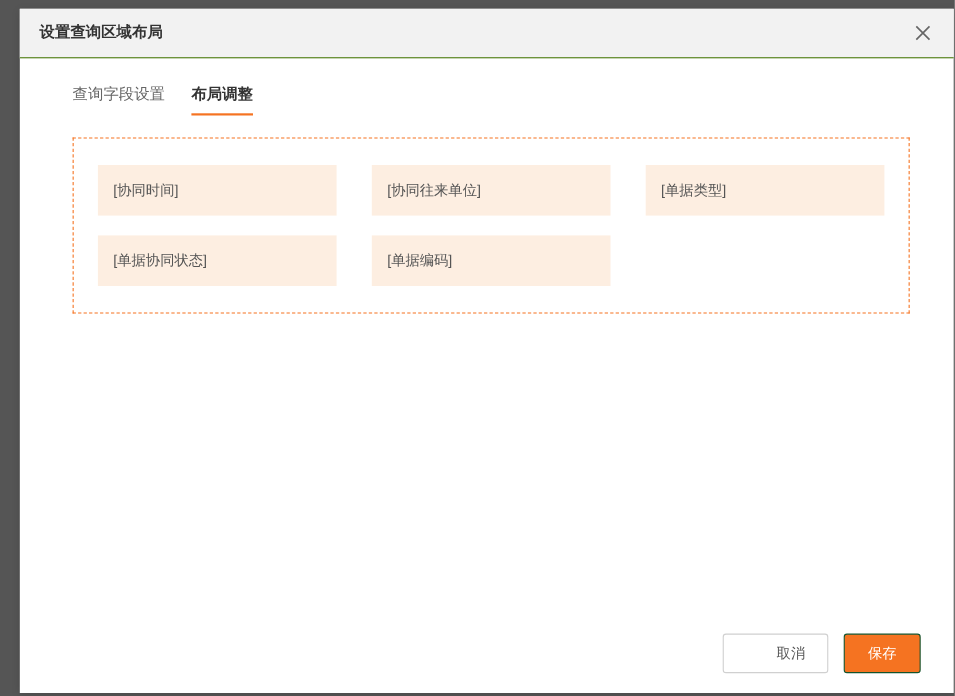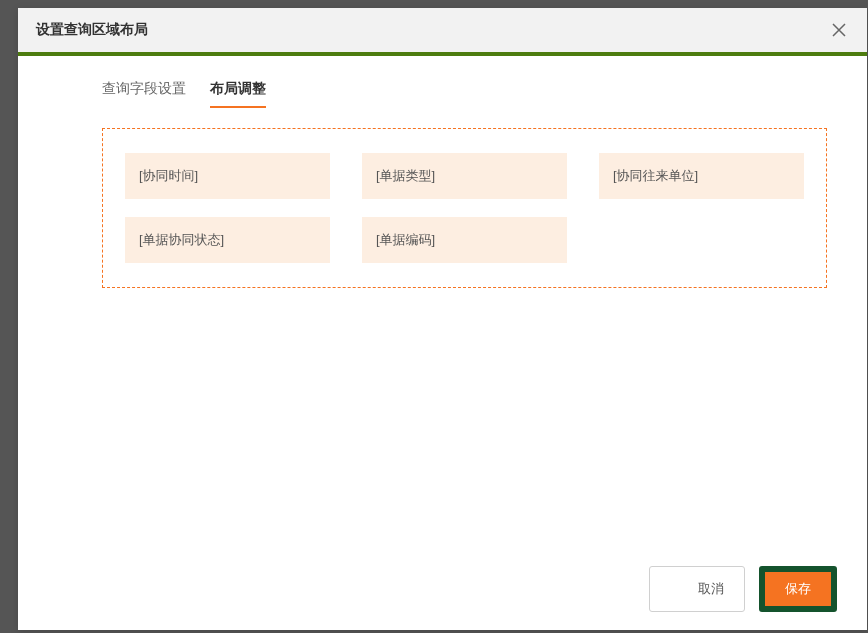--- a/index.html
+++ b/index.html
@@ -28,21 +28,21 @@
       flex-direction: column;
       box-shadow: 0 2px 8px rgba(0,0,0,0.15);
     }
     
     .modal-header {
       background: #f2f2f2;
       padding: 12px 18px;
       display: flex;
       align-items: center;
       justify-content: space-between;
-      border-bottom: 4px solid #4d7c0f;
+      border-bottom: 1px solid #4d7c0f;
     }
     
     .modal-title {
       font-size: 14px;
       color: #333;
       font-weight: 600;
     }
     
     .close-btn {
       width: 20px;
@@ -61,21 +61,20 @@
       width: 14px;
       height: 14px;
       stroke: #666;
       stroke-width: 1.5;
     }
     
     .modal-body {
       flex: 1;
       padding: 24px 40px 20px 48px;
       overflow: auto;
-      margin-left: 36px;
     }
     
     .tabs {
       display: flex;
       gap: 24px;
       margin-bottom: 20px;
     }
     
     .tab {
       font-size: 14px;
@@ -127,21 +126,21 @@
     
     .btn-default {
       background: #fff;
       border: 1px solid #d0d0d0;
       color: #555;
       padding-left: 48px;
     }
     
     .btn-primary {
       background: #f57321;
-      border: 6px solid #14532d;
+      border: 1px solid #14532d;
       color: #fff;
     }
   </style>
 </head>
 <body>
 
 <div class="modal">
 
   <div class="modal-header">
     <div class="modal-title">设置查询区域布局</div>
@@ -154,22 +153,22 @@
 
   <div class="modal-body">
 
     <div class="tabs">
       <div class="tab">查询字段设置</div>
       <div class="tab active">布局调整</div>
     </div>
 
     <div class="layout-area">
       <div class="field-item">[协同时间]</div>
+      <div class="field-item">[协同往来单位]</div>
       <div class="field-item">[单据类型]</div>
-      <div class="field-item">[协同往来单位]</div>
       <div class="field-item">[单据协同状态]</div>
       <div class="field-item">[单据编码]</div>
     </div>
 
   </div>
 
   <div class="modal-footer">
     <button class="btn btn-default">取消</button>
     <button class="btn btn-primary">保存</button>
   </div>

